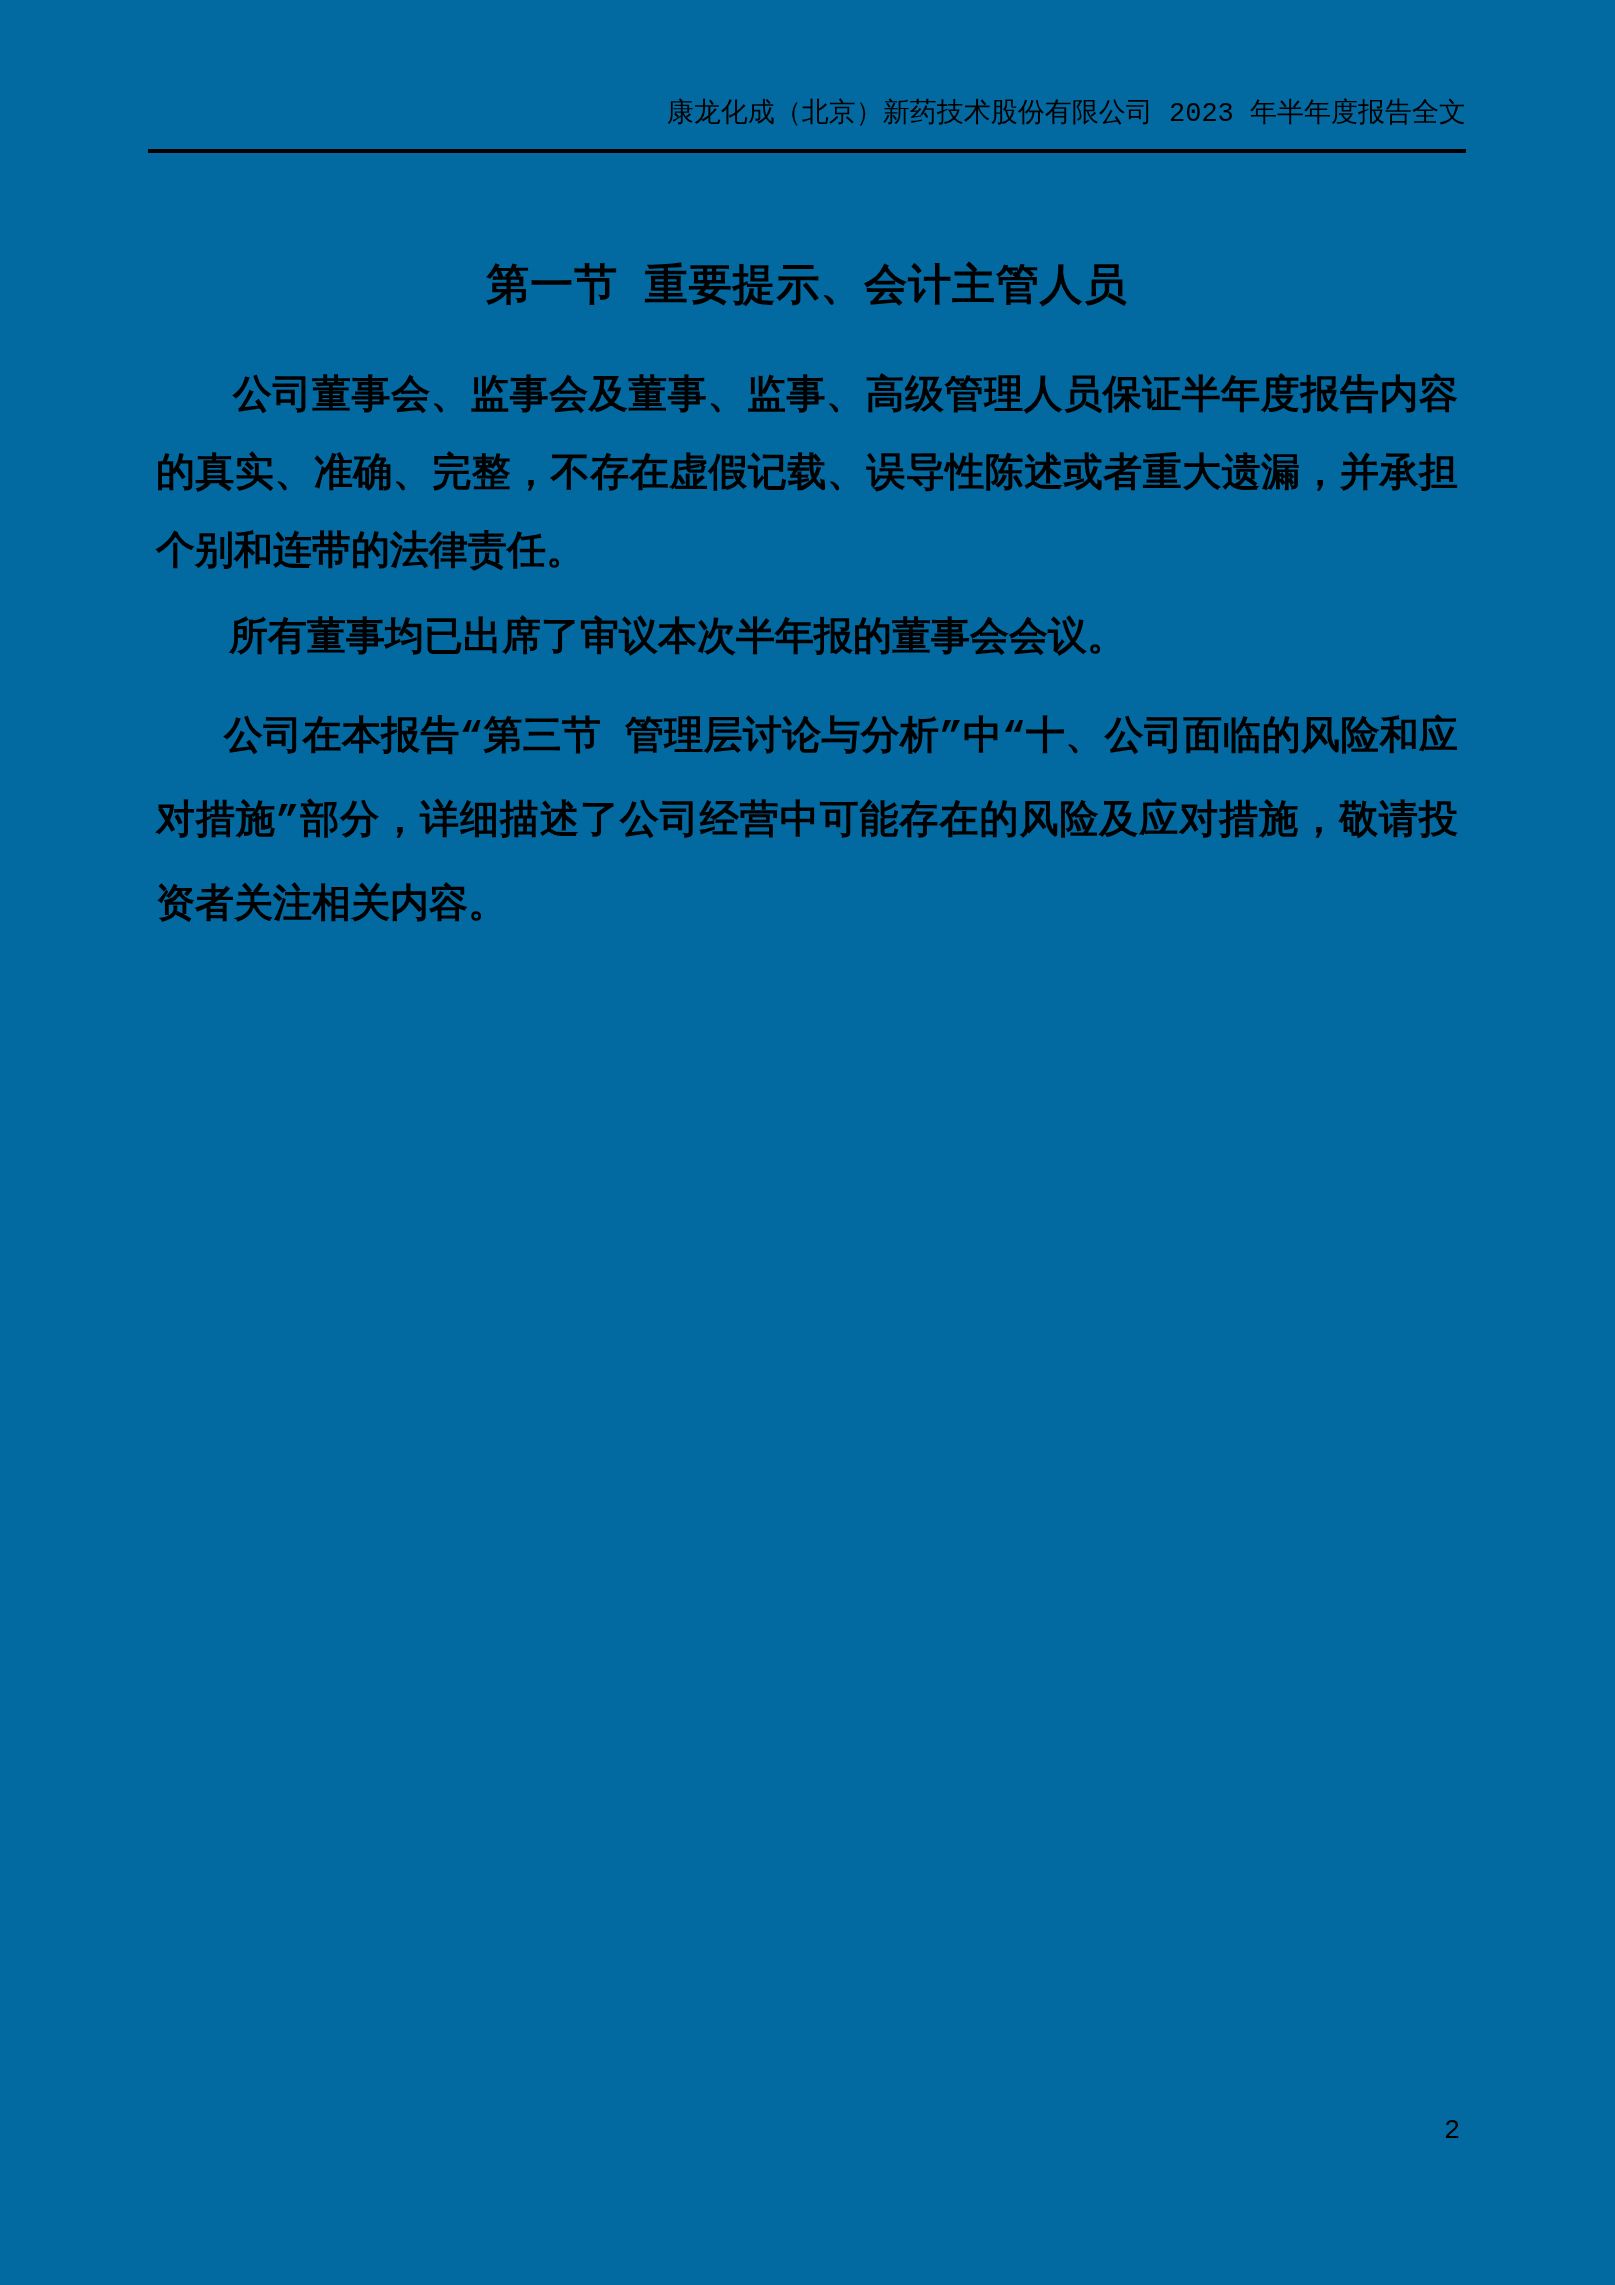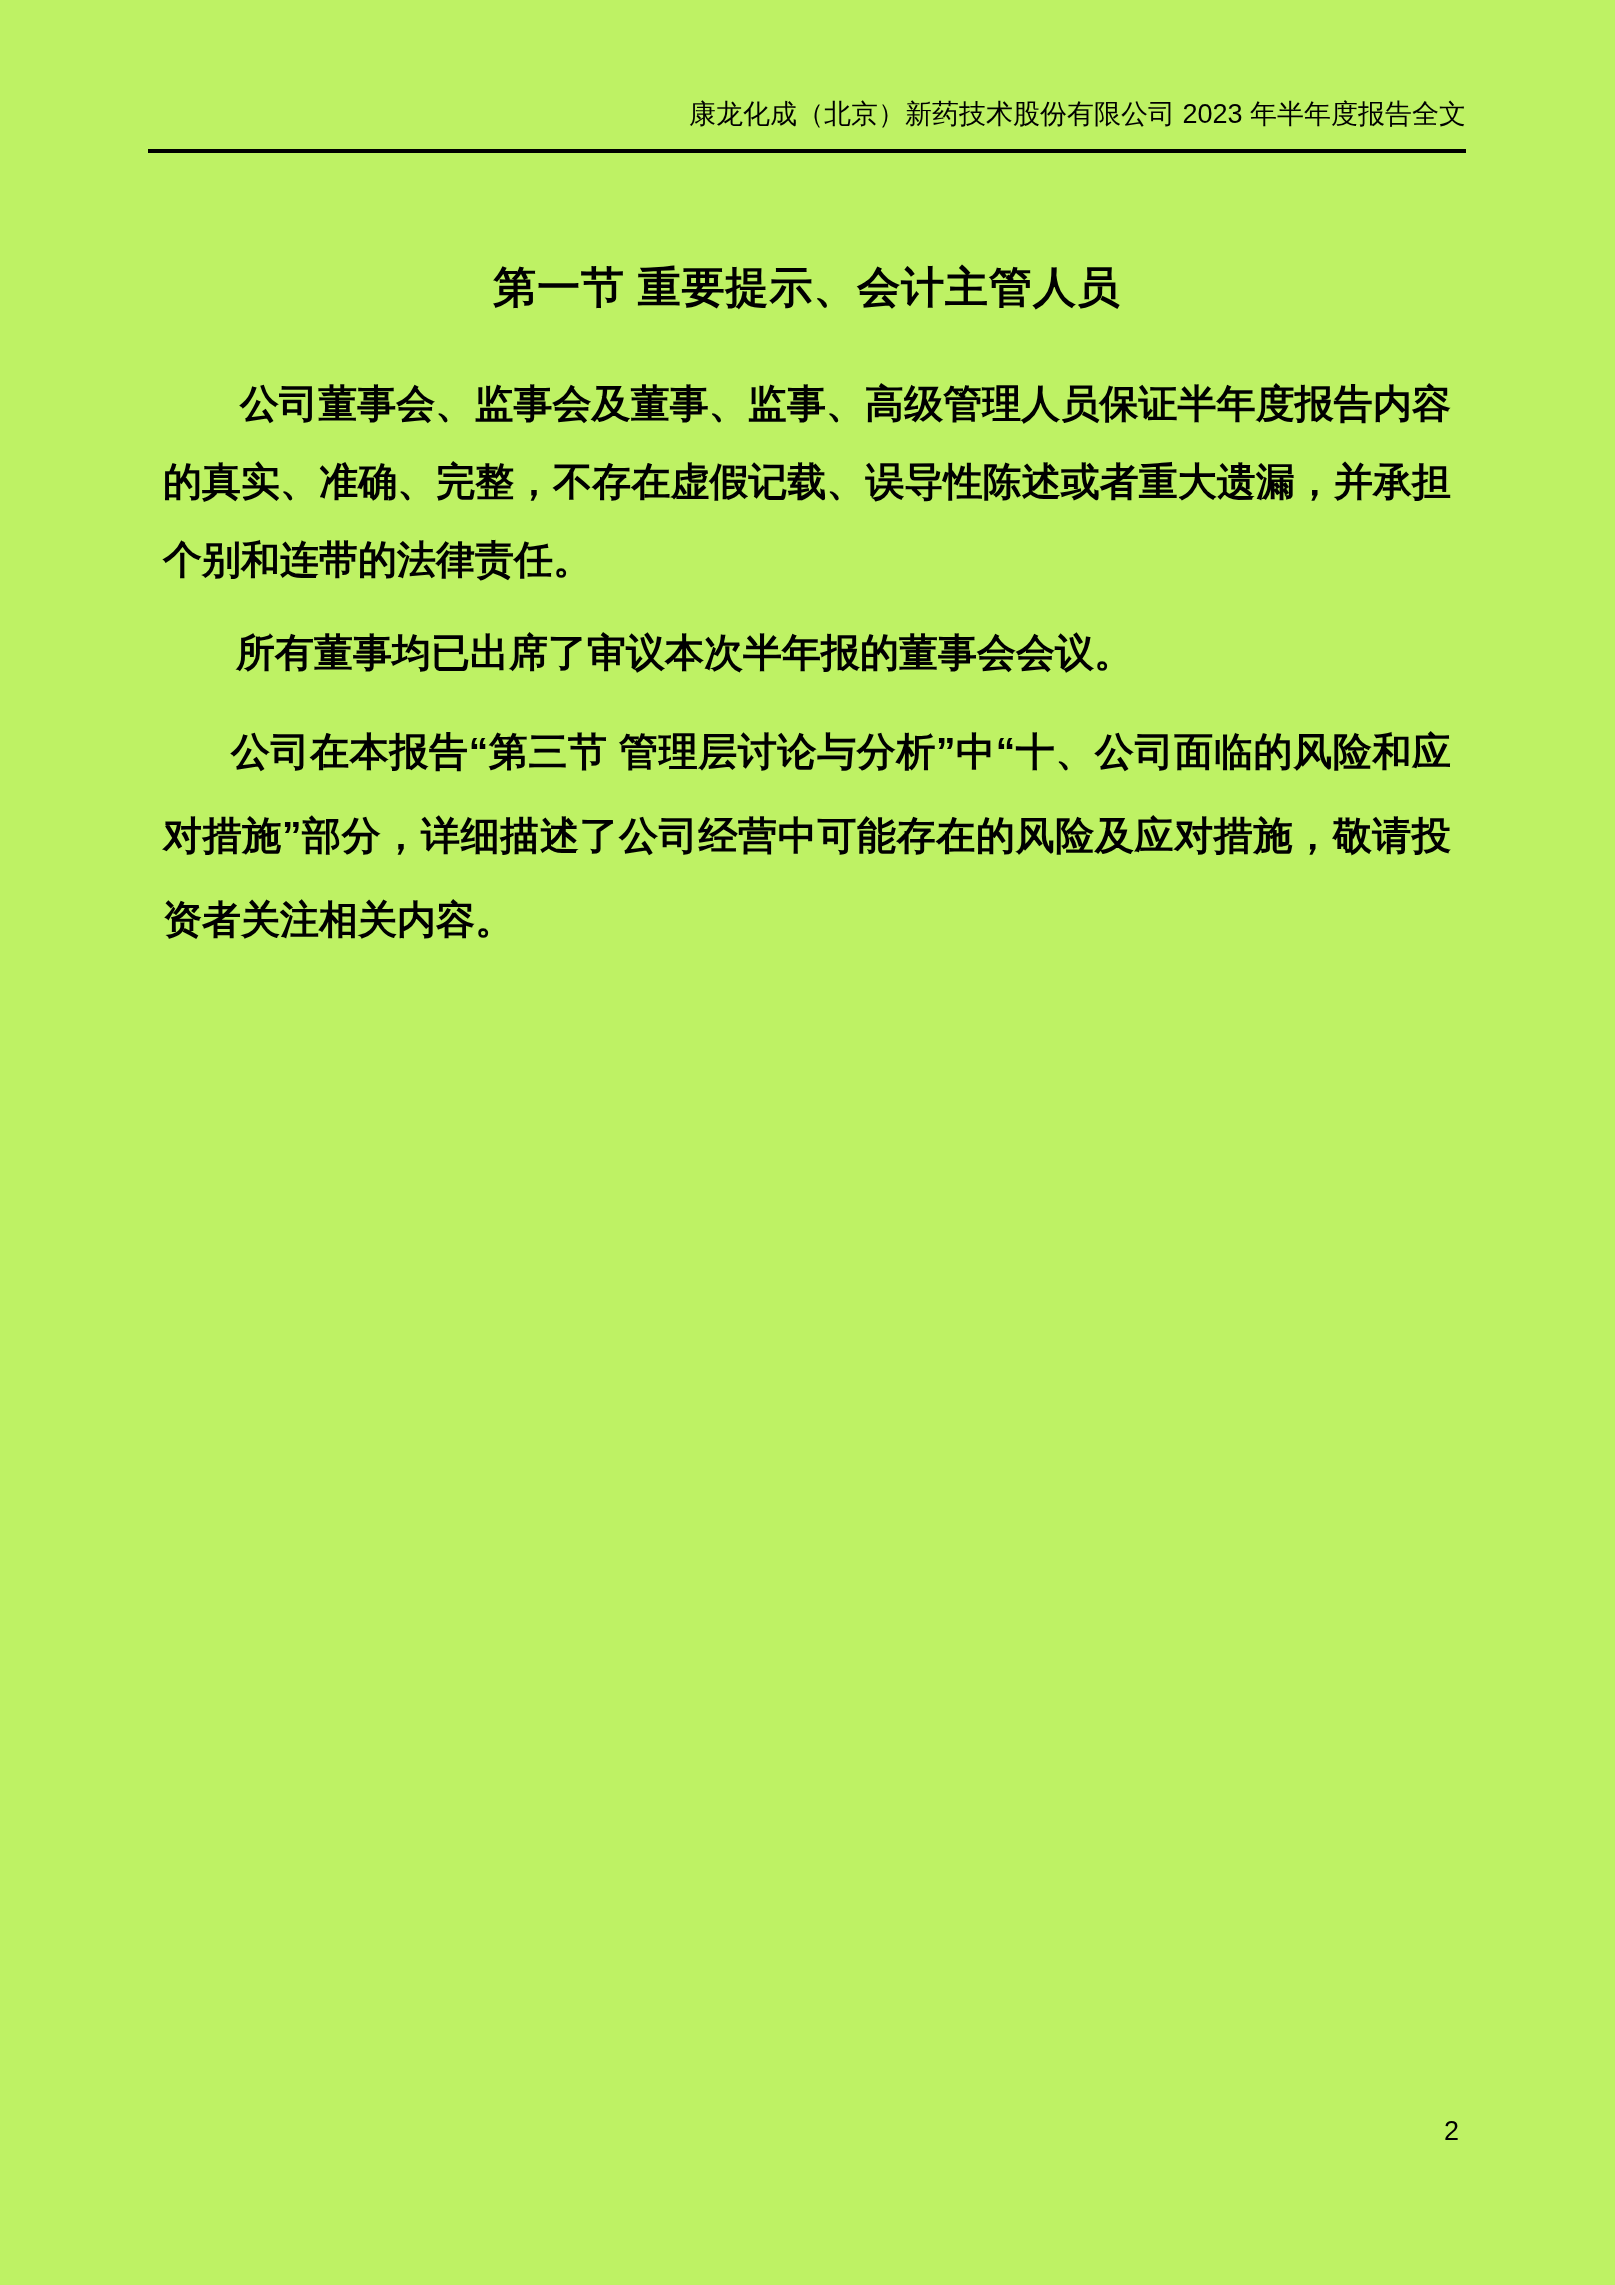--- a/index.html
+++ b/index.html
@@ -4,23 +4,23 @@
 <style>
   html, body {
     margin: 0;
     padding: 0;
     background: #ffffff;
   }
   .page {
     position: relative;
     width: 1616px;
     height: 2286px;
-    background: #bef264;
+    background: #0369a1;
     color: #000000;
-    font-family: Liberation Sans, sans-serif;
+    font-family: Liberation Mono, monospace;
     overflow: hidden;
   }
   .doc-header {
     position: absolute;
     left: 148px;
     top: 98px;
     width: 1318px;
     text-align: right;
     font-size: 27px;
     line-height: 1.2;
@@ -51,21 +51,21 @@
     left: 148px;
     top: 350px;
     width: 1318px;
     font-size: 39px;
     line-height: 78px;
     font-weight: bold;
     text-align: justify;
     text-align-last: left;
   }
   .doc-body p {
-    margin: 15px;
+    margin: 8px;
     padding: 0;
     text-indent: 77px;
   }
   .doc-body p.p3 { text-indent: 73px; }
   .doc-body p.p4 { text-indent: 64px; line-height: 84px; margin-top: 1.8px; }
   .doc-body p.p5 { text-indent: 68px; line-height: 84px; margin-top: 18px; }
   .doc-body p.p6 { font-weight: normal; margin-top: 20px; }
   .page-number {
     position: absolute;
     left: 1444px;

